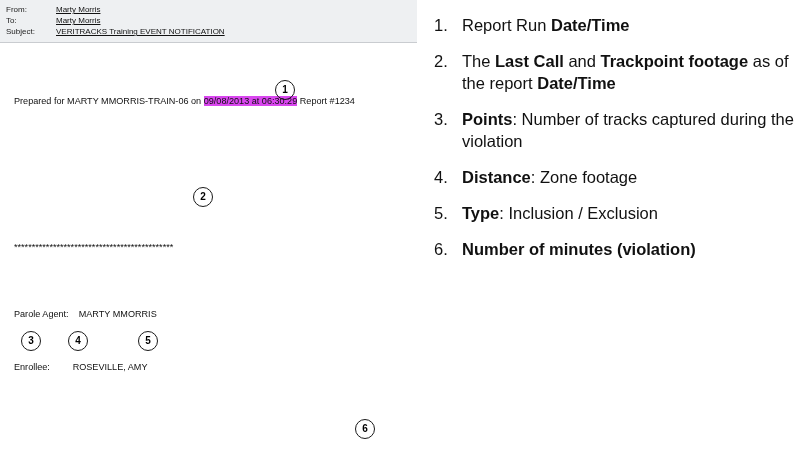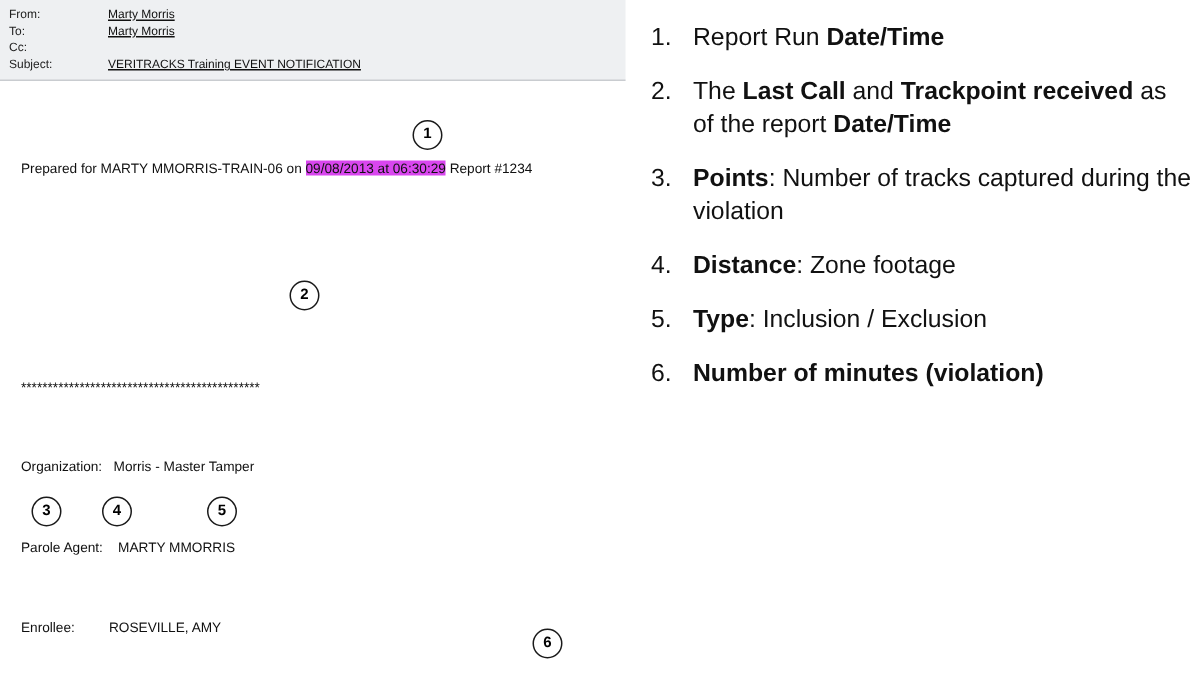--- a/index.html
+++ b/index.html
@@ -28,21 +28,20 @@
   #email-header {
     background: #eef0f2;
     border-bottom: 1px solid #c9ccd0;
     padding: 4px 6px 5px 6px;
     font-size: 8px;
     color: #1a1a1a;
   }
   .hdr-row {
     display: flex;
     line-height: 11px;
-    gap: 16px;
   }
   .hdr-label {
     width: 50px;
     flex: 0 0 50px;
     color: #222;
   }
   .hdr-value {
     flex: 1 1 auto;
     color: #111;
     text-decoration: underline;
@@ -111,40 +110,35 @@
 
   <div id="email-header">
     <div class="hdr-row">
       <span class="hdr-label">From:</span>
       <span class="hdr-value">Marty Morris</span>
     </div>
     <div class="hdr-row">
       <span class="hdr-label">To:</span>
       <span class="hdr-value">Marty Morris</span>
     </div>
-    <div class="hdr-row">
-      <span class="hdr-label">Cc:</span>
-      <span class="hdr-value"></span>
-    </div>
     <div class="hdr-row subject">
       <span class="hdr-label">Subject:</span>
       <span class="hdr-value">VERITRACKS Training EVENT NOTIFICATION</span>
     </div>
   </div>
 
   <div id="report-body">
 
     <div class="rline"><span>Prepared for MARTY MMORRIS-TRAIN-06 on </span><span class="hl">09/08/2013 at 06:30:29</span><span> Report #1234</span></div>
 
     <div class="blank"></div>
     <div class="blank"></div>
 
     <div class="rline stars">*********************************************</div>
 
-    <div class="rline"><span>Organization:</span>   <span>Morris - Master Tamper</span></div>
 
     <div class="rline"><span>Parole Agent:</span>    <span>MARTY MMORRIS</span></div>
 
     <div class="rline"><span>Enrollee:</span>         <span>ROSEVILLE, AMY</span></div>
 
     
 
     
 
     
@@ -198,21 +192,21 @@
 
 <div id="notes-pane">
 
   <div class="note-item">
     <div class="note-num">1.</div>
     <div class="note-text"><span>Report Run </span><b>Date/Time</b></div>
   </div>
 
   <div class="note-item">
     <div class="note-num">2.</div>
-    <div class="note-text"><span>The </span><b>Last Call</b><span> and </span><b>Trackpoint received</b><span> as of the report </span><b>Date/Time</b></div>
+    <div class="note-text"><span>The </span><b>Last Call</b><span> and </span><b>Trackpoint footage</b><span> as of the report </span><b>Date/Time</b></div>
   </div>
 
   <div class="note-item">
     <div class="note-num">3.</div>
     <div class="note-text"><b>Points</b><span>: Number of tracks captured during the violation</span></div>
   </div>
 
   <div class="note-item">
     <div class="note-num">4.</div>
     <div class="note-text"><b>Distance</b><span>: Zone footage</span></div>

